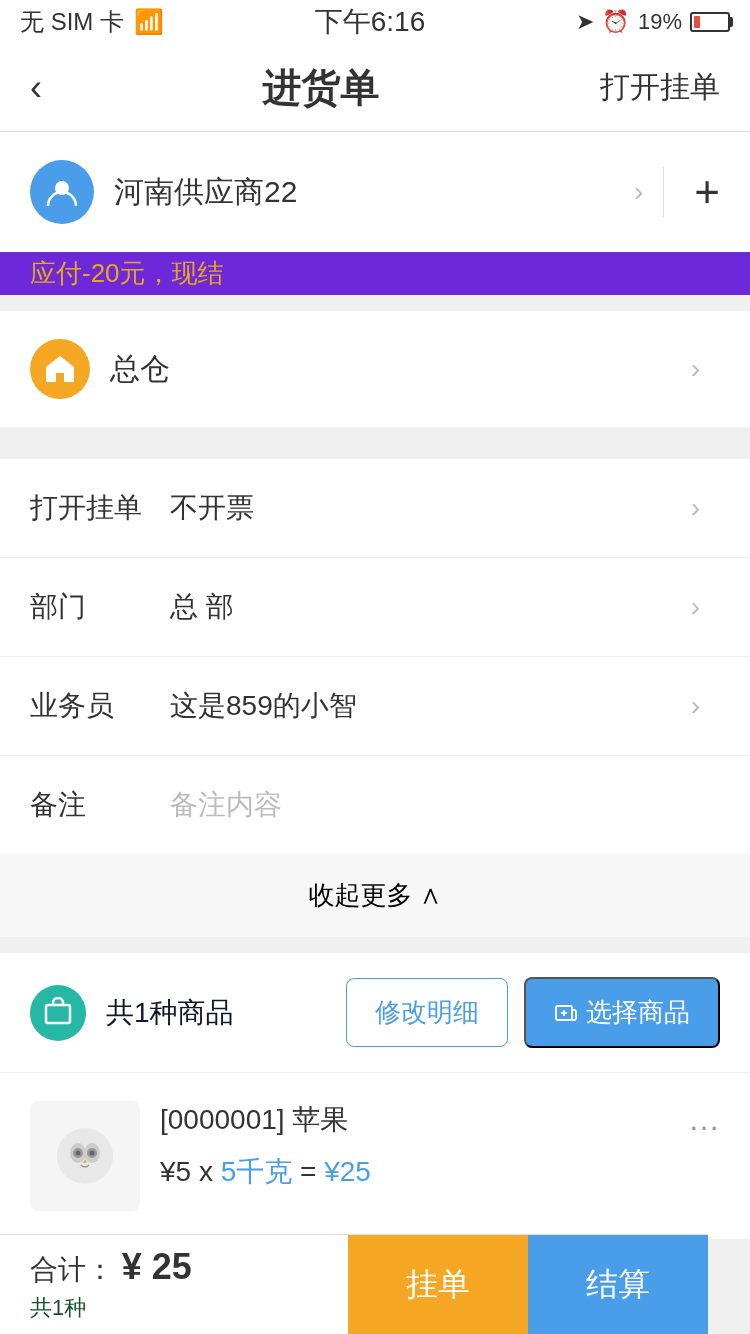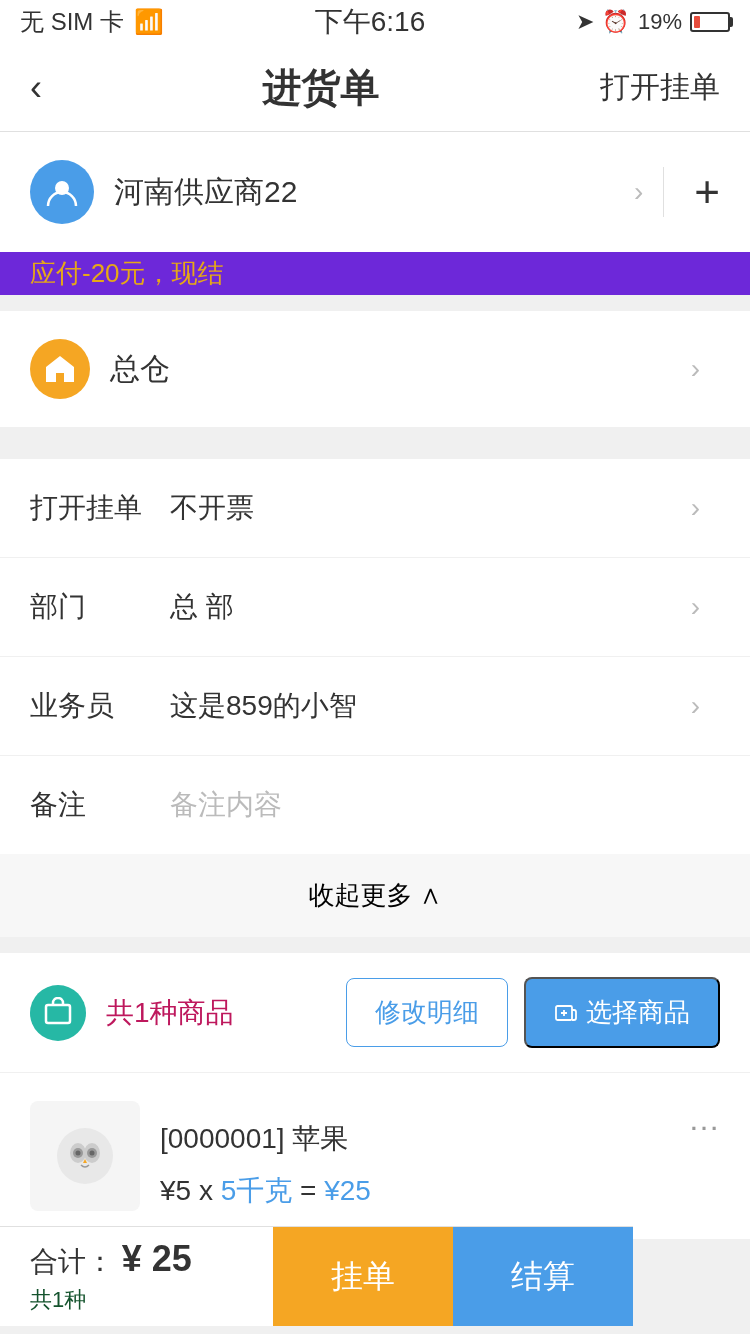--- a/index.html
+++ b/index.html
@@ -116,51 +116,51 @@
     .product-header {
       background: #fff;
       display: flex;
       align-items: center;
       padding: 24px 30px;
       border-bottom: 1px solid #f0f0f0;
     }
     .product-count-icon {
       width: 56px; height: 56px; border-radius: 50%; background: #26b8a5; display: flex; align-items: center; justify-content: center; margin-right: 20px;
     }
-    .product-count-text { flex: 1; font-size: 28px; color: #be185d; }
+    .product-count-text { flex: 1; font-size: 28px; color: #0f172a; }
     .edit-detail-btn {
       border: 1px solid #4a9de8; color: #4a9de8; background: #fff; padding: 16px 28px; border-radius: 8px; font-size: 26px; margin-right: 16px; cursor: pointer;
     }
     .choose-product-btn {
       background: #4a9de8; color: #fff; padding: 16px 28px; border-radius: 8px; font-size: 26px; cursor: pointer; display: flex; align-items: center; gap: 8px;
     }
 
     
     .product-item {
       background: #fff;
       display: flex;
       align-items: flex-start;
       padding: 28px 30px;
       border-bottom: 1px solid #f0f0f0;
     }
     .product-thumb {
       width: 110px; height: 110px; background: #f5f5f5; border-radius: 8px; display: flex; align-items: center; justify-content: center; margin-right: 20px; flex-shrink: 0;
     }
-    .product-info { flex: 1; margin-top: 19px; }
+    .product-info { flex: 1; }
     .product-name { font-size: 28px; color: #333; margin-bottom: 14px; }
     .product-price { font-size: 28px; color: #333; }
     .product-price .highlight { color: #4a9de8; }
     .product-price .total { color: #4a9de8; font-size: 28px; }
     .product-menu { font-size: 32px; color: #999; cursor: pointer; }
 
     
     .bottom-bar {
       position: fixed;
-      bottom: 8px;
-      width: 633px;
+      bottom: 0;
+      width: 708px;
       height: 100px;
       display: flex;
       align-items: stretch;
       background: #fff;
       border-top: 1px solid #e0e0e0;
     }
     .total-area {
       flex: 1;
       display: flex;
       flex-direction: column;

